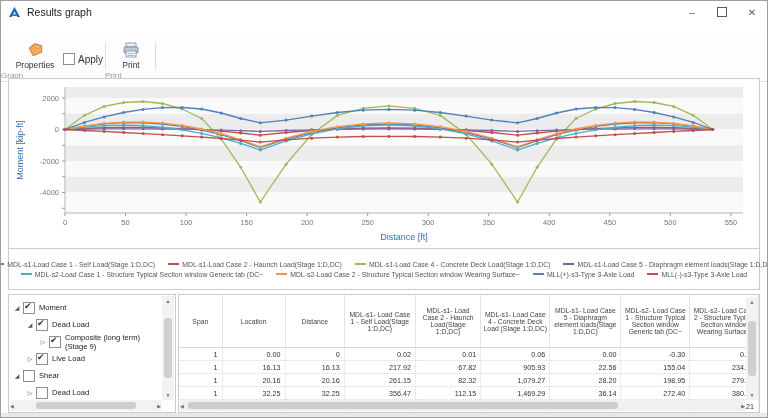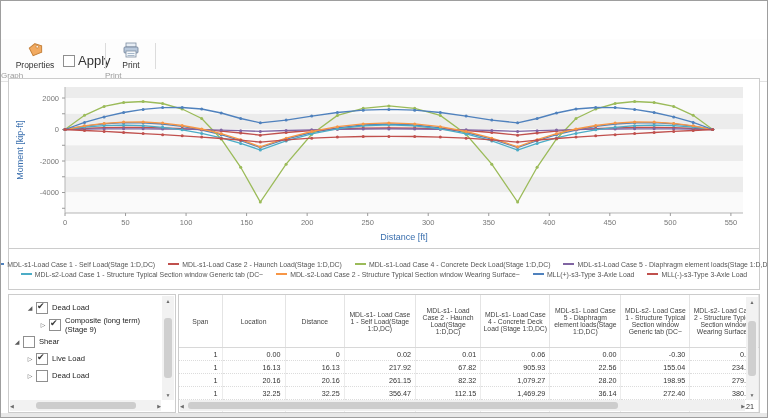--- a/index.html
+++ b/index.html
@@ -10,21 +10,21 @@
   .titlebar .ttl{margin-left:6px;font-size:10.5px;color:#1b1b1b;}
   .wctrls{position:absolute;right:0;top:0;height:22px;display:flex;}
   .wbtn{width:30px;height:22px;display:flex;align-items:center;justify-content:center;color:#5a5a5a;font-size:10px;cursor:default;}
   .wbtn .maxbox{width:8px;height:8px;border:1px solid #5a5a5a;display:inline-block;}
   
   .toolbar{position:absolute;left:0;top:38px;width:100%;height:42px;background:#fdfdfd;border-bottom:1px solid #e2e2e2;text-decoration:underline;}
   .tb-grp-sep{position:absolute;top:4px;bottom:12px;width:1px;background:#dcdcdc;}
   .tb-btn{position:absolute;top:3px;display:flex;flex-direction:column;align-items:center;font-size:8.5px;color:#333;}
   .tb-btn .lbl{margin-top:2px;}
   .grp-lbl{position:absolute;bottom:1px;font-size:8px;color:#9b9b9b;text-align:left;}
-  .applybox{position:absolute;display:flex;align-items:center;font-size:13px;color:#333;}
+  .applybox{position:absolute;display:flex;align-items:center;font-size:10px;color:#333;}
   .cb{width:10px;height:10px;border:1px solid #8f8f8f;background:#fff;display:inline-block;margin-right:3px;}
   
   .panel{position:absolute;background:#fff;border:1px solid #cccccc;}
   #chart-panel{left:7px;top:77px;width:750px;height:176px;}
   #legend-panel{left:7px;top:247px;width:750px;height:40px;display:flex;flex-direction:column;align-items:center;justify-content:center;gap:3px;}
   .leg-row{display:flex;gap:13px;justify-content:center;white-space:nowrap;}
   .leg-item{display:flex;align-items:center;font-size:6.9px;color:#555;}
   .leg-dash{width:11px;height:2px;margin-right:3px;flex:0 0 auto;}
   
   #tree-panel{left:7px;top:293px;width:166px;height:117px;overflow:hidden;}
@@ -45,20 +45,34 @@
   #tbl-vscroll{top:2px;}
   
   text{font-family:"Liberation Sans",sans-serif;}
   .footer-strip{position:absolute;left:0;bottom:0;width:100%;height:4px;background:#e8e8e8;}
 </style>
 </head>
 <body>
 
 <div class="window">
 
+  <div class="titlebar">
+    <svg class="app-ic" viewBox="0 0 13 13">
+      <path d="M1 11 L6.5 1 L12 11 L9.3 11 L6.5 5.6 L3.7 11 Z" fill="#1b62b7"></path>
+      <rect x="4.4" y="8.3" width="4.2" height="1.6" fill="#1b62b7"></rect>
+    </svg>
+    <span class="ttl">Results graph</span>
+    <div class="wctrls">
+      <div class="wbtn">–</div>
+      <div class="wbtn">
+          <span class="maxbox"></span>
+        </div>
+      <div class="wbtn">✕</div>
+    </div>
+  </div>
 
   <div class="toolbar">
     <div class="tb-btn" style="left:10px;width:48px;">
       <svg width="18" height="16" viewBox="0 0 18 16">
         <path d="M7 2 L14 2 L16 8 L9 14 L3 8 Z" transform="rotate(18 9 8)" fill="#f2aa60" stroke="#c5813a" stroke-width="1"></path>
         <circle cx="11.2" cy="4.8" r="1.3" fill="#fff" stroke="#c5813a" stroke-width="0.8"></circle>
       </svg>
       <span class="lbl">Properties</span>
     </div>
     <div class="applybox" style="left:62px;top:14px;">
@@ -424,39 +438,44 @@
         </span>
         <span class="leg-item">
           <span class="leg-dash" style="background: rgb(192, 80, 77);"></span>
           <span>MLL(-)-s3-Type 3-Axle Load</span>
         </span>
       </div>
   </div>
 
   <div class="panel" id="tree-panel">
     <div id="tree-rows" style="padding:4px 14px 0 4px;">
+        <div class="tree-row" style="padding-left: 0px;">
+          <span class="exp">◢</span>
+          <span class="tcb checked"></span>
+          <span>Moment</span>
+        </div>
         <div class="tree-row" style="padding-left: 13px;">
           <span class="exp">◢</span>
           <span class="tcb checked"></span>
           <span>Dead Load</span>
         </div>
         <div class="tree-row" style="padding-left: 26px;">
           <span class="exp">▷</span>
           <span class="tcb checked"></span>
           <span>Composite (long term) (Stage 9)</span>
         </div>
+        <div class="tree-row" style="padding-left: 13px;">
+          <span class="exp">▷</span>
+          <span class="tcb checked"></span>
+          <span>Live Load</span>
+        </div>
         <div class="tree-row" style="padding-left: 0px;">
           <span class="exp">◢</span>
           <span class="tcb"></span>
           <span>Shear</span>
-        </div>
-        <div class="tree-row" style="padding-left: 13px;">
-          <span class="exp">▷</span>
-          <span class="tcb checked"></span>
-          <span>Live Load</span>
         </div>
         <div class="tree-row" style="padding-left: 13px;">
           <span class="exp">▷</span>
           <span class="tcb"></span>
           <span>Dead Load</span>
         </div>
       </div>
     <div class="vscroll">
       <div class="sarrow">▲</div>
       <div class="thumb" style="height:60px;"></div>

